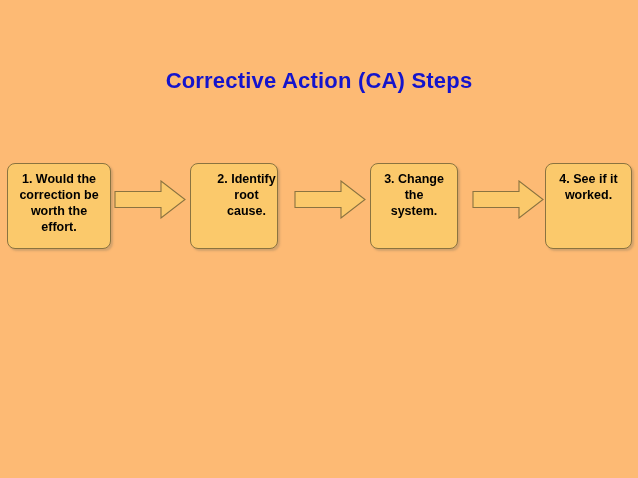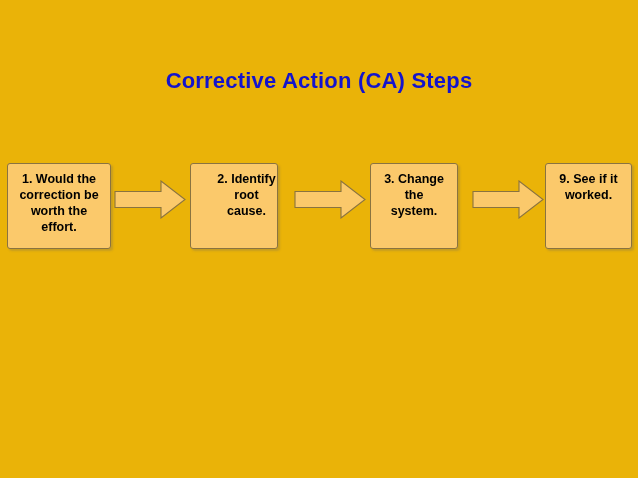--- a/index.html
+++ b/index.html
@@ -14,21 +14,21 @@
     overflow: hidden;
     position: relative;
   }
 
   #slide {
     position: absolute;
     left: 0;
     top: 0;
     width: 638px;
     height: 478px;
-    background: #eab308;
+    background: #fdba74;
   }
 
   
   #title {
     position: absolute;
     left: 0;
     top: 68px;
     width: 638px;
     text-align: center;
     font-size: 22px;
@@ -38,21 +38,21 @@
     white-space: nowrap;
   }
 
   
   .step-box {
     position: absolute;
     top: 163px;
     height: 86px;
     background: #fbc96b;
     border: 1px solid #8a7340;
-    border-radius: 3px;
+    border-radius: 8px;
     box-sizing: border-box;
     box-shadow: 2px 2px 2px rgba(120, 110, 90, 0.30);
     display: flex;
     justify-content: center;
   }
   .step-label {
     display: block;
     padding-top: 7px;
     font-size: 12.5px;
     font-weight: bold;
@@ -119,17 +119,17 @@
 the system.</span>
   </div>
 
   <div class="arrow" id="arrow-3">
     <svg width="72" height="39" viewBox="0 0 72 39" xmlns="http://www.w3.org/2000/svg">
       <polygon points="1,11.5 47,11.5 47,1 71,19.5 47,38 47,27.5 1,27.5" fill="#fbc96b" stroke="#8a7340" stroke-width="1.1" stroke-linejoin="miter"></polygon>
     </svg>
   </div>
 
   <div class="step-box" id="box-4">
-    <span class="step-label">9. See if it
+    <span class="step-label">4. See if it
 worked.</span>
   </div>
 
 </div>
 
 </body></html>

